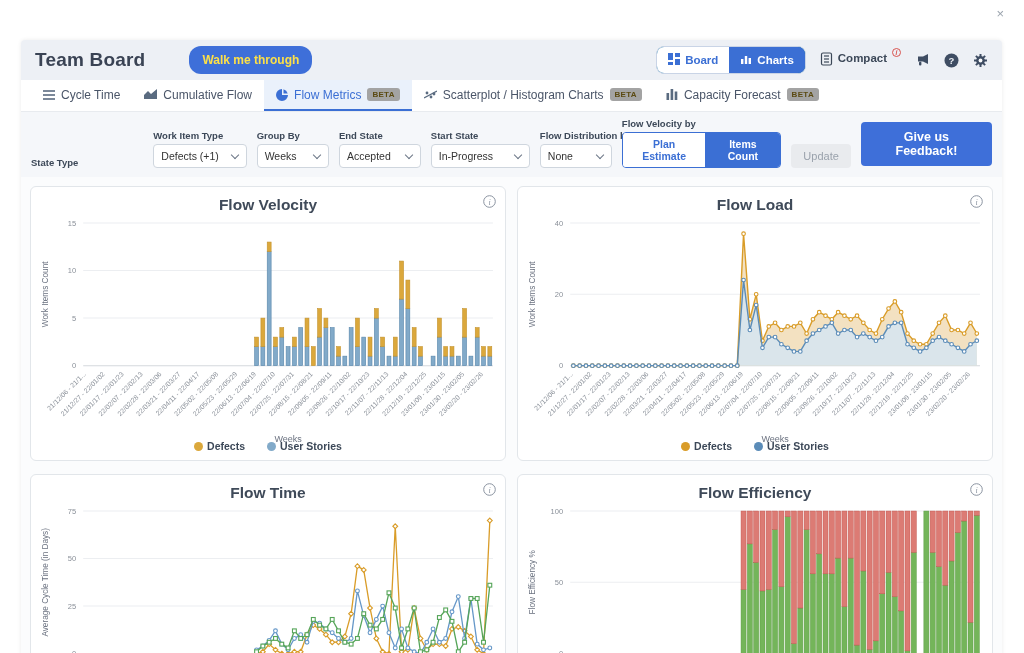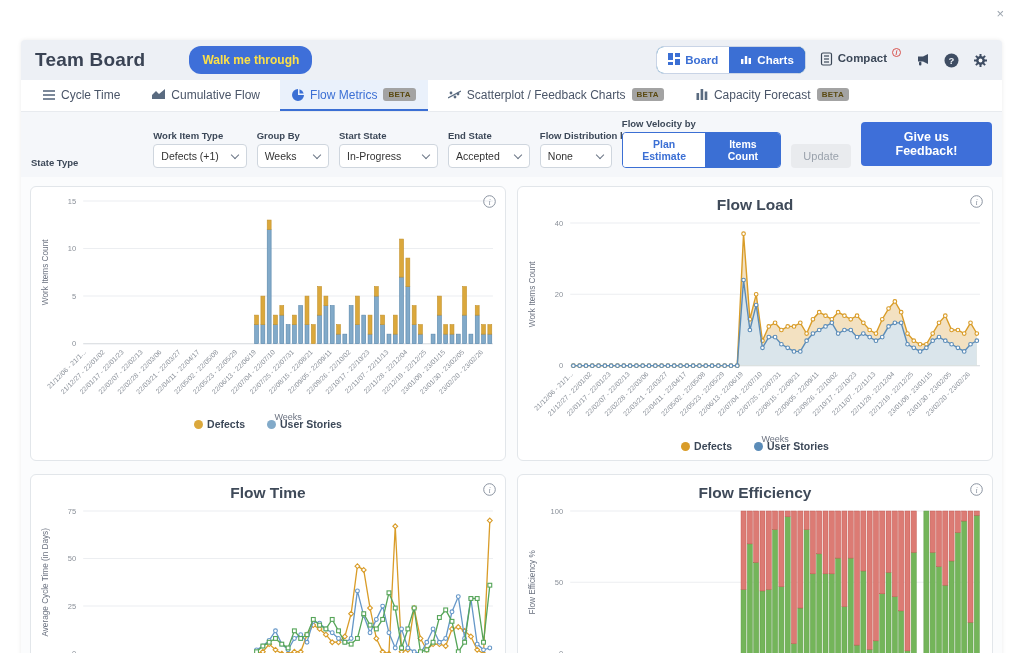--- a/index.html
+++ b/index.html
@@ -18,21 +18,21 @@
   .seg { display:flex; border:1px solid #c9d4e6; border-radius:8px; overflow:hidden; background:#0369a1; }
   .seg button { display:flex; align-items:center; gap:5px; border:none; font-size:11.5px; font-weight:700;
     padding:6px 11px; cursor:pointer; background:#fff; color:#3b6fd4; }
   .seg button.on { background:#3b6fd4; color:#fff; }
   .compact { display:flex; align-items:flex-start; gap:5px; color:#3c4858; font-size:11.5px; font-weight:700; cursor:pointer; }
   .sup-i { color:#d9534f; border:1px solid #d9534f; border-radius:50%; width:9px; height:9px; font-size:6.5px;
     line-height:8px; text-align:center; display:inline-block; margin-top:-4px; font-style:italic; }
   .tool-ic { color:#3f4d63; cursor:pointer; display:flex; align-items:center; }
 
   
-  .tabs { display:flex; gap:8px; background:#fff; padding:0 10px; border-bottom:1px solid #e8ebef; height:32px; }
+  .tabs { display:flex; background:#fff; padding:0 10px; border-bottom:1px solid #e8ebef; height:32px; }
   .tab { display:flex; align-items:center; gap:6px; padding:0 12px; font-size:12px; color:#4a5568;
     cursor:pointer; border-bottom:2px solid transparent; white-space:nowrap; }
   .tab .ticon { display:flex; color:#5a6b80; }
   .tab.active { color:#3b6fd4; background:#eaf1fb; border-bottom-color:#3b6fd4; }
   .tab.active .ticon { color:#3b6fd4; }
   .beta { background:#a3a3a3; color:#5b4a12; font-size:8px; font-weight:800; padding:2px 5px; border-radius:3px; letter-spacing:.3px; }
 
   
   .filters { display:flex; align-items:flex-end; gap:10px; padding:6px 10px 9px; background:#f5f7fa; }
   .fgroup { display:flex; flex-direction:column; gap:3px; }
@@ -164,21 +164,21 @@
     </div>
     <div class="tab">
       <span class="ticon">
         <svg width="13" height="11" viewBox="0 0 13 11">
             <path d="M0 9 L13 2" stroke="currentColor" stroke-width="1.3" fill="none"></path>
             <circle cx="3" cy="4" r="1.4" fill="currentColor"></circle>
             <circle cx="7" cy="8" r="1.4" fill="currentColor"></circle>
             <circle cx="10" cy="5" r="1.4" fill="currentColor"></circle>
           </svg>
       </span>
-      <span>Scatterplot / Feedback Charts</span>
+      <span>Scatterplot / Histogram Charts</span>
       <span class="beta">BETA</span>
     </div>
     <div class="tab">
       <span class="ticon">
         <svg width="12" height="11" viewBox="0 0 12 11">
             <rect x="0.5" y="4" width="2.6" height="7" fill="currentColor"></rect>
             <rect x="4.6" y="0" width="2.6" height="11" fill="currentColor"></rect>
             <rect x="8.7" y="2.5" width="2.6" height="8.5" fill="currentColor"></rect>
           </svg>
       </span>
@@ -198,34 +198,34 @@
         <span class="chev"></span>
       </div>
     </div>
     <div class="fgroup" style="width:76px">
       <span class="flabel">Group By</span>
       <div class="fsel">
         <span>Weeks</span>
         <span class="chev"></span>
       </div>
     </div>
+    <div class="fgroup" style="width:86px">
+      <span class="flabel">End State</span>
+      <div class="fsel">
+        <span>Accepted</span>
+        <span class="chev"></span>
+      </div>
+    </div>
     <div class="fgroup" style="width:104px">
       <span class="flabel">Start State</span>
       <div class="fsel">
         <span>In-Progress</span>
         <span class="chev"></span>
       </div>
     </div>
-    <div class="fgroup" style="width:86px">
-      <span class="flabel">End State</span>
-      <div class="fsel">
-        <span>Accepted</span>
-        <span class="chev"></span>
-      </div>
-    </div>
     <div class="fgroup" style="width:72px">
       <span class="flabel" style="white-space:nowrap">Flow Distribution by</span>
       <div class="fsel">
         <span>None</span>
         <span class="chev"></span>
       </div>
     </div>
     <div class="fgroup">
       <span class="flabel">Flow Velocity by</span>
       <div class="pseg">
@@ -233,20 +233,21 @@
         <button class="on">Items Count</button>
       </div>
     </div>
     <button class="update-btn">Update</button>
     <button class="fb-btn">Give us Feedback!</button>
   </div>
 
   <div class="grid">
 
     <div class="card">
+      <h3>Flow Velocity</h3>
       <span class="info-ic">
         <svg width="13" height="13" viewBox="0 0 13 13">
             <circle cx="6.5" cy="6.5" r="5.8" fill="none" stroke="#8a93a0" stroke-width="1"></circle>
             <text x="6.5" y="9.6" font-size="8" font-style="italic" fill="#8a93a0" text-anchor="middle" font-family="Liberation Serif, serif">i</text>
           </svg>
       </span>
       <svg class="chart-svg" viewBox="0 0 460 232">
           <line x1="46" y1="150" x2="454" y2="150" stroke="#d4d8dd" stroke-width="1"></line>
           <text x="39" y="152.6" text-anchor="end" font-size="7.5" fill="#8a9099">0</text>
           <line x1="46" y1="102.66666666666667" x2="454" y2="102.66666666666667" stroke="#eceef1" stroke-width="1"></line>

